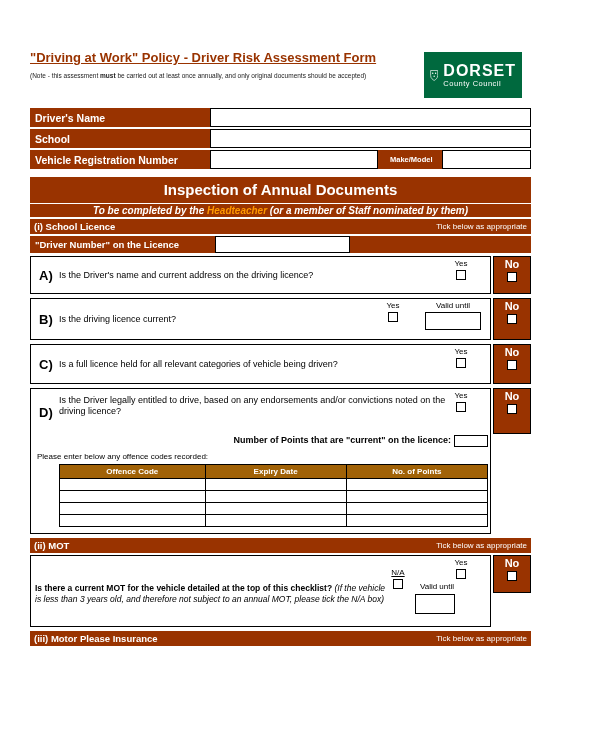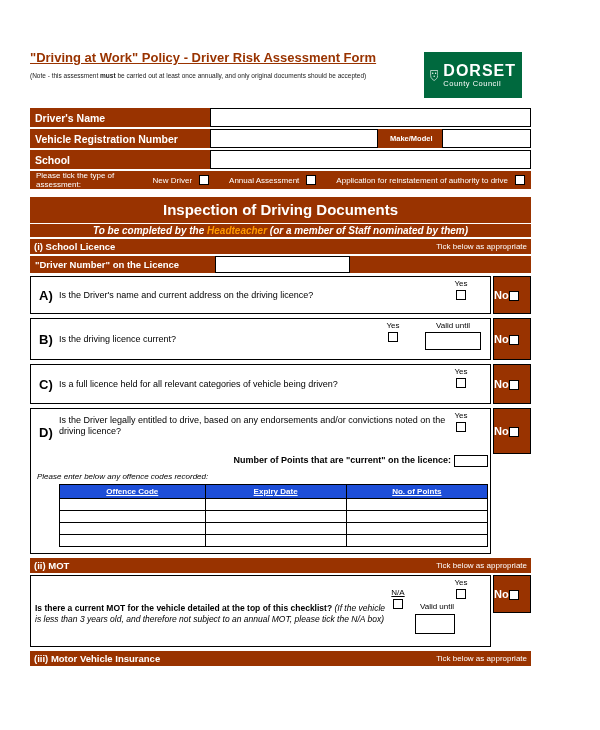--- a/index.html
+++ b/index.html
@@ -50,44 +50,44 @@
   .tick-note { font-size:8px; }
 
   .dn-bar { height:17px; margin-bottom:3px; }
   .dn-lbl { width:185px; font-size:9.5px; }
   .dn-input { width:135px; }
 
   
   .q-row { display:flex; margin-bottom:4px; }
   .q-main { flex:1; border:1px solid #000; position:relative; background:#fff; }
   .no-col { width:38px; margin-left:2px; }
-  .no-cell { background:#993300; border:1px solid #000; display:flex; flex-direction:row;
+  .no-cell { background:#993300; border:1px solid #000; display:flex; flex-direction:column;
              align-items:center; padding-top:1px; height:100%; }
   .no-lbl { color:#fff; font-weight:bold; font-size:11px; line-height:13px; }
   .no-cell .checkbox { margin-top:1px; }
   .q-letter { position:absolute; left:8px; top:50%; transform:translateY(-50%);
               font-weight:bold; font-size:13px; }
   .q-text { position:absolute; left:28px; top:50%; transform:translateY(-50%);
             font-size:9px; width:320px; line-height:11px; }
   .yes-block { position:absolute; text-align:center; font-size:8px; width:30px; }
   .yes-block .checkbox { display:block; margin:2px auto 0; }
   .h38 { height:38px; } .h42 { height:42px; } .h40 { height:40px; }
   .valid-block { position:absolute; right:2px; top:2px; width:70px; text-align:center; font-size:8px; }
   .valid-box { width:56px; height:18px; border:1px solid #000; background:#fff; margin:2px auto 0; }
 
   
   .d-q { position:relative; height:46px; }
   .d-text { top:auto; transform:none; top:6px; width:390px; }
   .points-line { text-align:right; font-size:9px; font-weight:bold; height:16px; padding-right:2px; }
   .points-box { display:inline-block; width:34px; height:12px; border:1px solid #000;
                 background:#fff; vertical-align:middle; margin-left:3px; }
-  .offence-note { font-size:8px; font-style:italic; padding-left:6px; margin:1px 0 3px; }
+  .offence-note { font-size:8px; padding-left:6px; margin:1px 0 3px; }
   .offence-table { border-collapse:collapse; margin:0 1px 6px 28px; width:calc(100% - 30px); }
-  .offence-table th { background:#1d4ed8; color:#fff; font-size:8px; font-weight:bold;
-                      border:1px solid #000; height:14px;text-decoration:underline; }
+  .offence-table th { background:#a16207; color:#fff; font-size:8px; font-weight:bold;
+                      border:1px solid #000; height:14px; }
   .offence-table td { border:1px solid #000; height:12px; background:#fff; }
   .c1 { width:34%; } .c2 { width:33%; } .c3 { width:33%; }
 
   
   .mot-main { height:72px; }
   .mot-text { position:absolute; left:4px; top:27px; width:352px; font-size:8.5px; line-height:11px; }
   .mot-q { font-weight:bold; }
   .mot-note { font-style:italic; }
   .valid-block2 { position:absolute; left:380px; top:26px; width:52px; font-size:8px; text-align:center; }
   .valid-box2 { width:40px; height:20px; border:1px solid #000; background:#fff; margin:3px 0 0 4px; }
@@ -113,44 +113,35 @@
       </div>
     </div>
   </div>
 
   <div class="bar row-h">
     <div class="lbl w180">Driver's Name</div>
     <div class="fill-input grow"></div>
   </div>
 
   <div class="bar row-h">
+    <div class="lbl w180">School</div>
+    <div class="fill-input grow"></div>
+  </div>
+
+  <div class="bar row-h">
     <div class="lbl w180">Vehicle Registration Number</div>
     <div class="fill-input reg-input1"></div>
     <div class="make-lbl">Make/Model</div>
     <div class="fill-input grow"></div>
   </div>
 
-  <div class="bar row-h">
-    <div class="lbl w180">School</div>
-    <div class="fill-input grow"></div>
-  </div>
-
-  <div class="bar assess">
-    <span class="assess-lbl">Please tick the type of assessment:</span>
-    <span class="assess-opt">New Driver</span>
-    <span class="checkbox mr18"></span>
-    <span class="assess-opt">Annual Assessment</span>
-    <span class="checkbox mr18"></span>
-    <span class="assess-opt">Application for reinstatement of authority to drive</span>
-    <span class="checkbox push-right"></span>
-  </div>
 
   <div style="height:6px"></div>
 
-  <div class="insp-title">Inspection of Driving Documents</div>
+  <div class="insp-title">Inspection of Annual Documents</div>
   <div class="insp-sub"><span>To be completed by the </span><span class="hl">Headteacher</span><span> (or a member of Staff nominated by them)</span></div>
 
   <div class="sec-bar">
     <span class="sec-name">(i) School Licence</span>
     <span class="tick-note">Tick below as appropriate</span>
   </div>
 
   <div class="bar dn-bar">
     <div class="lbl dn-lbl">"Driver Number" on the Licence</div>
     <div class="fill-input dn-input"></div>
@@ -291,17 +282,17 @@
     </div>
     <div class="no-col">
       <div class="no-cell" style="height:38px;">
         <div class="no-lbl">No</div>
         <span class="checkbox"></span>
       </div>
     </div>
   </div>
 
   <div class="sec-bar">
-    <span class="sec-name">(iii) Motor Vehicle Insurance</span>
+    <span class="sec-name">(iii) Motor Please Insurance</span>
     <span class="tick-note">Tick below as appropriate</span>
   </div>
 
 </div>
 
 </body></html>

